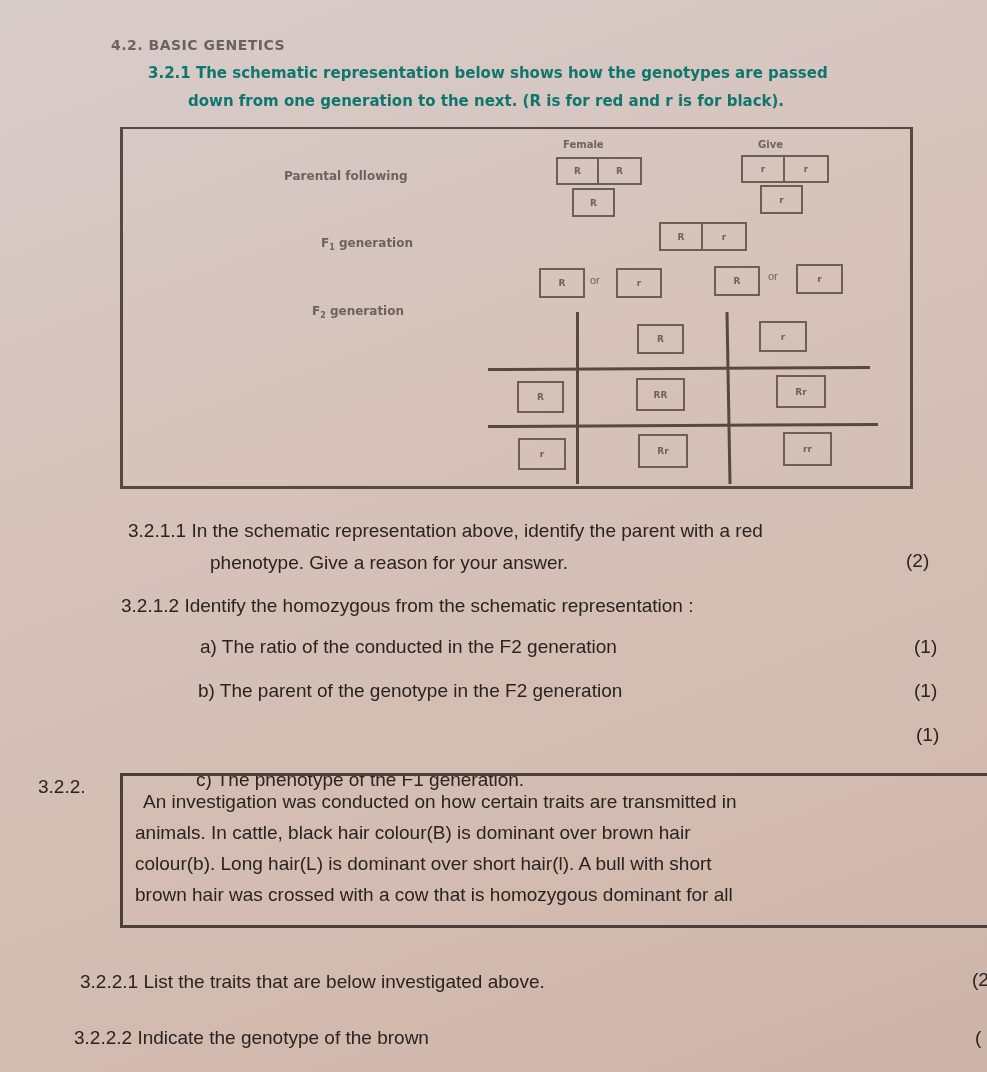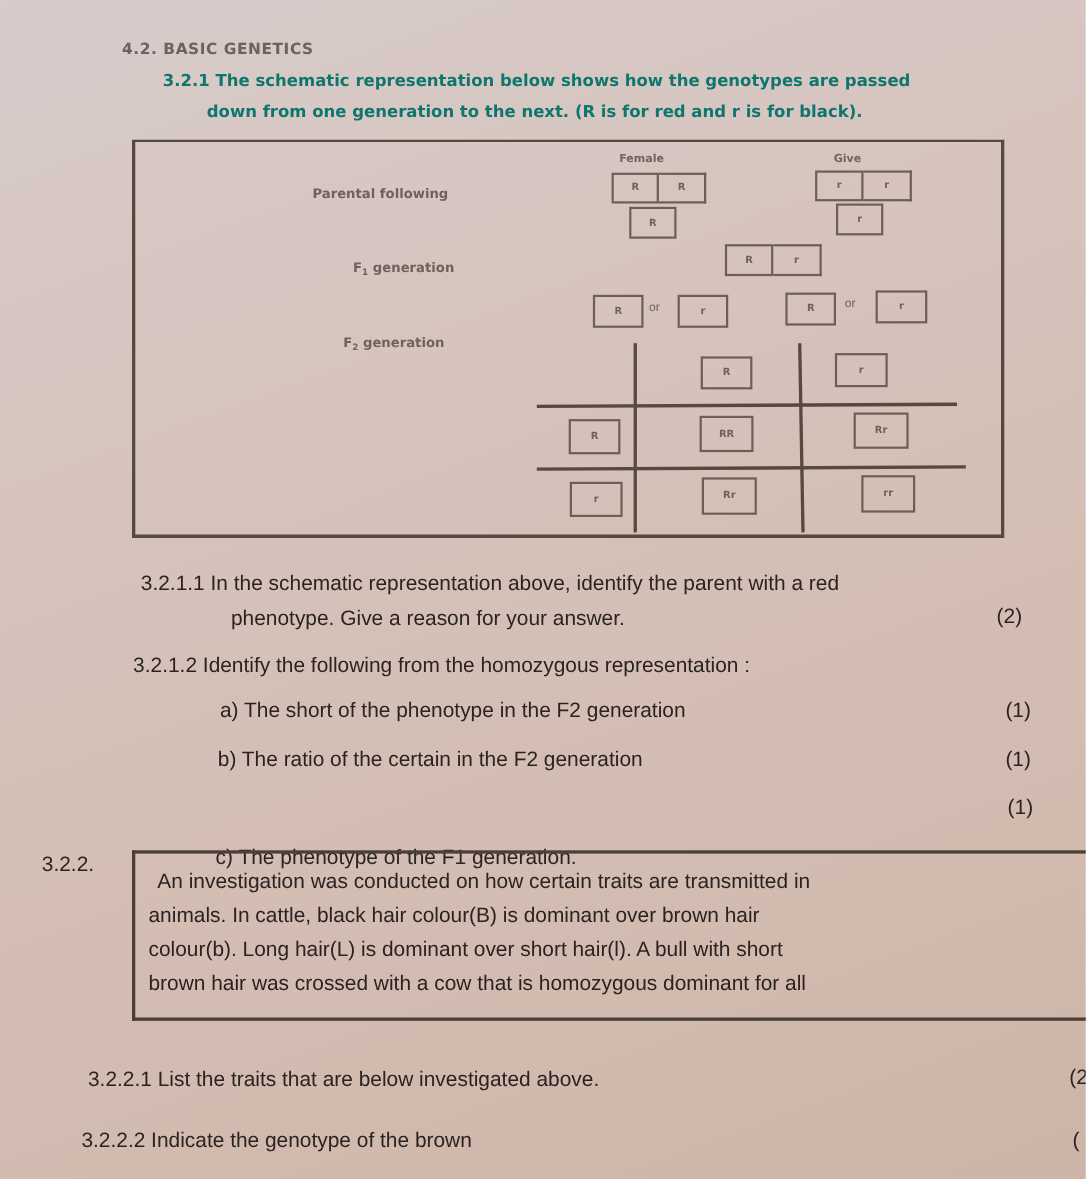--- a/index.html
+++ b/index.html
@@ -95,25 +95,25 @@
 <div class="box" style="left:518px; top:438px; width:48px; height:32px;">r</div>
 
 <div class="box" style="left:636px; top:378px; width:49px; height:33px;">RR</div>
 <div class="box" style="left:776px; top:375px; width:50px; height:33px;">Rr</div>
 <div class="box" style="left:638px; top:434px; width:50px; height:34px;">Rr</div>
 <div class="box" style="left:783px; top:432px; width:49px; height:34px;">rr</div>
 
 <div class="abs q" style="left:128px; top:520px;">3.2.1.1 In the schematic representation above, identify the parent with a red</div>
 <div class="abs q" style="left:210px; top:552px;text-align:right;">phenotype. Give a reason for your answer.</div>
 <div class="abs marks" style="left:906px; top:550px;">(2)</div>
-<div class="abs q" style="left:121px; top:595px;">3.2.1.2 Identify the following from the homozygous representation :</div>
+<div class="abs q" style="left:121px; top:595px;">3.2.1.2 Identify the homozygous from the schematic representation :</div>
 
-<div class="abs q" style="left:200px; top:636px;">a) The short of the phenotype in the F2 generation</div>
+<div class="abs q" style="left:200px; top:636px;">a) The ratio of the conducted in the F2 generation</div>
 <div class="abs marks" style="left:914px; top:636px;">(1)</div>
-<div class="abs q" style="left:198px; top:680px;">b) The ratio of the certain in the F2 generation</div>
+<div class="abs q" style="left:198px; top:680px;">b) The parent of the genotype in the F2 generation</div>
 <div class="abs marks" style="left:914px; top:680px;">(1)</div>
 <div class="abs q" style="left:196px; top:769px;">c) The phenotype of the F1 generation.</div>
 <div class="abs marks" style="left:916px; top:724px;">(1)</div>
 
 <div class="abs q" style="left:38px; top:776px;">3.2.2.</div>
 <div class="abs scenario">
   <p style="padding-left:8px;">An investigation was conducted on how certain traits are transmitted in</p>
   <p style="padding-left:0px;">animals. In cattle, black hair colour(B) is dominant over brown hair</p>
   <p style="padding-left:0px;">colour(b). Long hair(L) is dominant over short hair(l). A bull with short</p>
   <p style="padding-left:-2px;">brown hair was crossed with a cow that is homozygous dominant for all</p>

